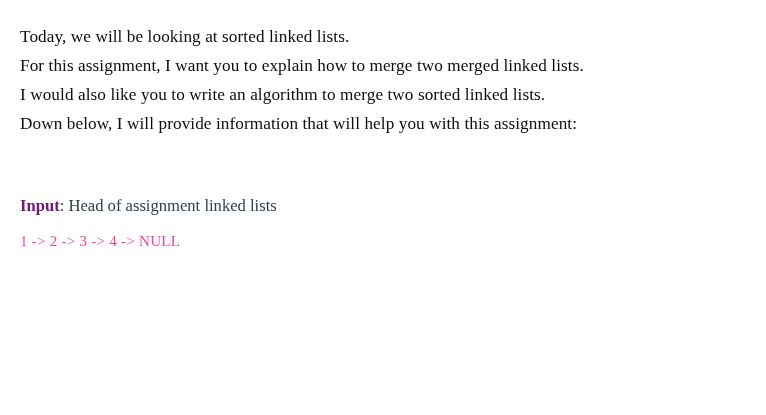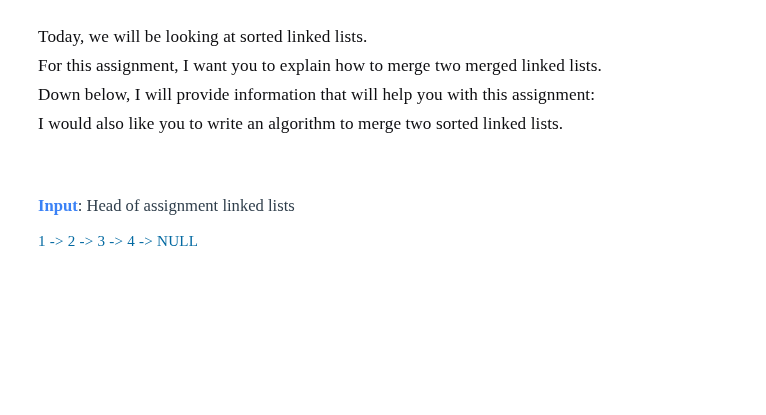--- a/index.html
+++ b/index.html
@@ -16,21 +16,21 @@
   }
   .page {
     position: relative;
     width: 766px;
     height: 415px;
     background: #ffffff;
     box-sizing: border-box;
   }
   .doc-body {
     position: absolute;
-    left: 38px;
+    left: 20px;
     top: 22px;
     right: 12px;
     font-family: Liberation Serif, serif;
   }
   
   .intro-block {
     margin: 0;
     padding: 0;
   }
   .intro-line {
@@ -52,46 +52,46 @@
   }
   .spec-heading-line {
     display: block;
     color: #2b3a47;
     font-size: 16.6px;
     line-height: 35px;
     white-space: pre;
   }
   .spec-heading-line .lbl {
     font-weight: 700;
-    color: #3b82f6;
+    color: #701a75;
   }
   .spec-heading-line .rest {
     font-weight: 400;
     color: #2f3e4b;
   }
   .spec-list-line {
     display: block;
-    color: #0369a1;
+    color: #ec4899;
     font-size: 15.1px;
     line-height: 36px;
     white-space: pre;
     letter-spacing: 0.015em;
   }
 </style>
 </head>
 <body>
 
 <div class="page">
   <div class="doc-body">
 
     <div class="intro-block">
       <span class="intro-line">Today, we will be looking at sorted linked lists.</span>
       <span class="intro-line">For this assignment, I want you to explain how to merge two merged linked lists.</span>
+      <span class="intro-line">I would also like you to write an algorithm to merge two sorted linked lists.</span>
       <span class="intro-line">Down below, I will provide information that will help you with this assignment:</span>
-      <span class="intro-line">I would also like you to write an algorithm to merge two sorted linked lists.</span>
     </div>
 
     <div class="block-gap"></div>
 
     <div class="spec-block">
 
       <span class="spec-heading-line"><span class="lbl">Input</span><span class="rest">: </span><span class="rest">Head of assignment linked lists</span></span>
 
       <span class="spec-list-line">1 -&gt; 2 -&gt; 3 -&gt; 4 -&gt; NULL</span>
 

